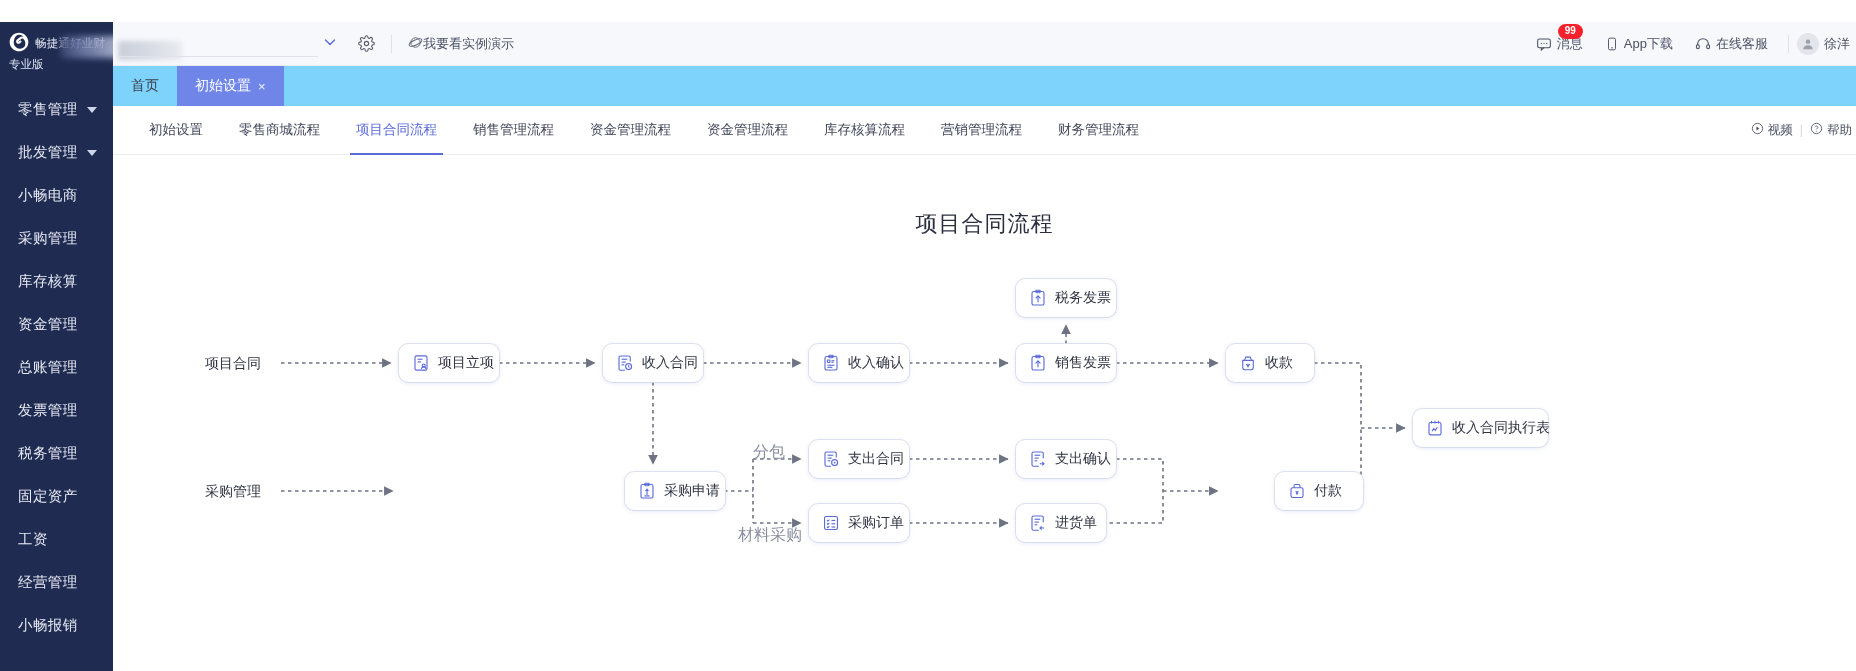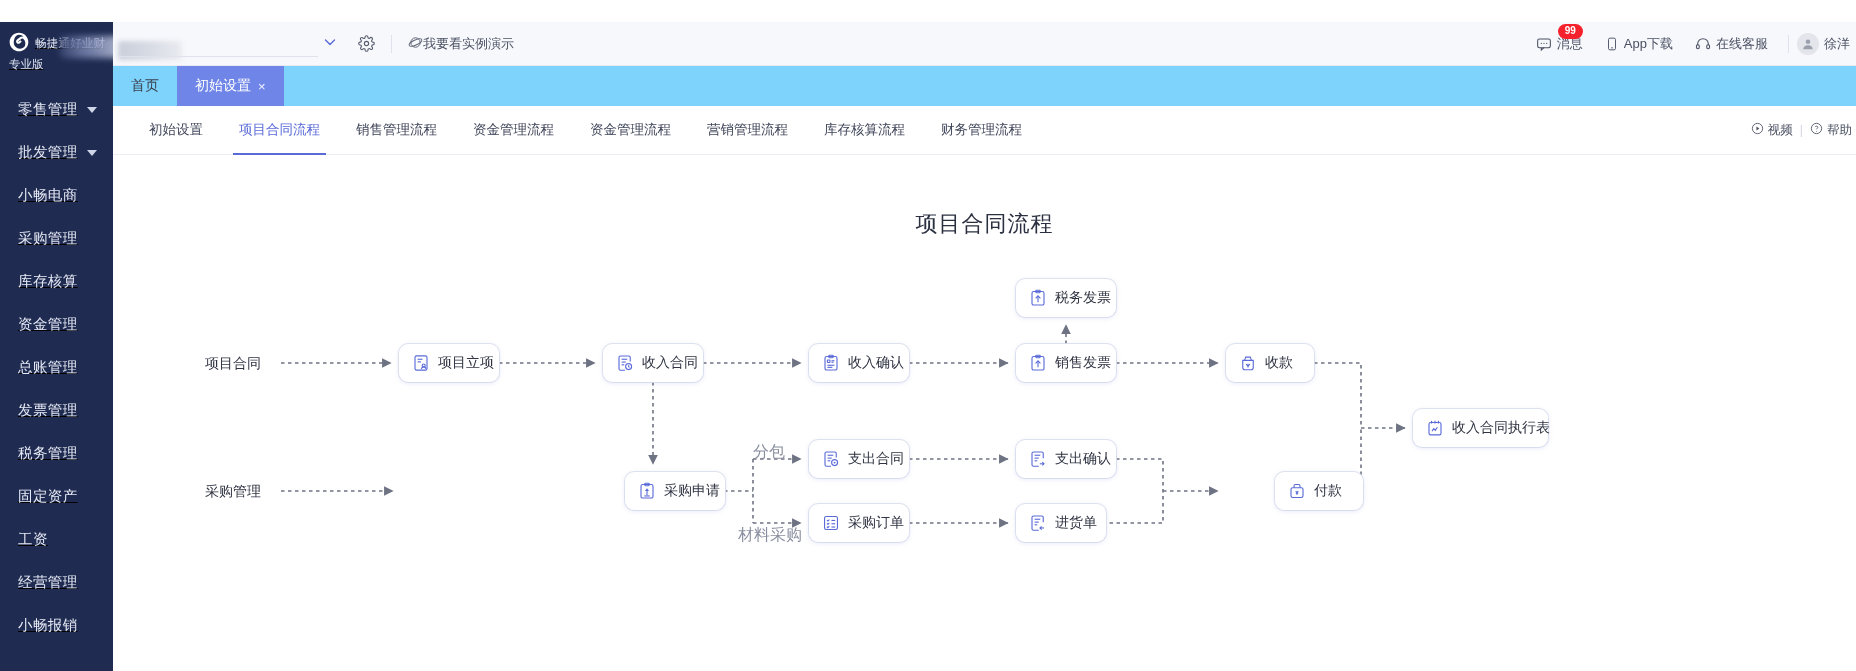--- a/index.html
+++ b/index.html
@@ -7,21 +7,20 @@
     width:1856px; height:671px; overflow:hidden;
     font-family:"Liberation Sans","DejaVu Sans",sans-serif;
     background:#ffffff;
   }
   #app{ position:relative; width:1856px; height:671px; background:#fff; }
 
   
   .sidebar{
     position:absolute; left:0; top:22px; width:113px; height:649px;
     background:#1f2b51;
-    text-decoration:underline;
   }
   .logo-wrap{ position:relative; height:58px; padding:9px 0 0 8px; }
   .logo-row{ display:flex; align-items:center; gap:5px; }
   .logo-mark{ width:22px; height:22px; flex:0 0 22px; }
   .logo-text{
     color:#e8ecf7; font-size:11.5px; letter-spacing:.2px; white-space:nowrap;
     position:relative; top:1px;
   }
   .logo-sub{
     color:#dde3f2; font-size:11.5px; margin-top:4px; padding-left:1px;
@@ -287,37 +286,40 @@
         <span>初始设置</span>
         <span class="x">×</span>
       </div>
     </div>
 
   <div class="subtabs">
     <div id="subtab-list" style="display:flex;align-items:center;">
         <div class="subtab">
           <span>初始设置</span>
         </div>
+        <div class="subtab">
+          <span>零售商城流程</span>
+        </div>
         <div class="subtab active">
           <span>项目合同流程</span>
         </div>
         <div class="subtab">
           <span>销售管理流程</span>
         </div>
         <div class="subtab">
           <span>资金管理流程</span>
         </div>
         <div class="subtab">
           <span>资金管理流程</span>
         </div>
         <div class="subtab">
+          <span>库存核算流程</span>
+        </div>
+        <div class="subtab">
           <span>营销管理流程</span>
-        </div>
-        <div class="subtab">
-          <span>库存核算流程</span>
         </div>
         <div class="subtab">
           <span>财务管理流程</span>
         </div>
       </div>
     <div class="subtabs-right">
       <span class="sr-link">
         <span>
           <svg width="13" height="13" viewBox="0 0 24 24" fill="none" stroke="#4b5163" stroke-width="1.6">
             <circle cx="12" cy="12" r="9.5"></circle>

